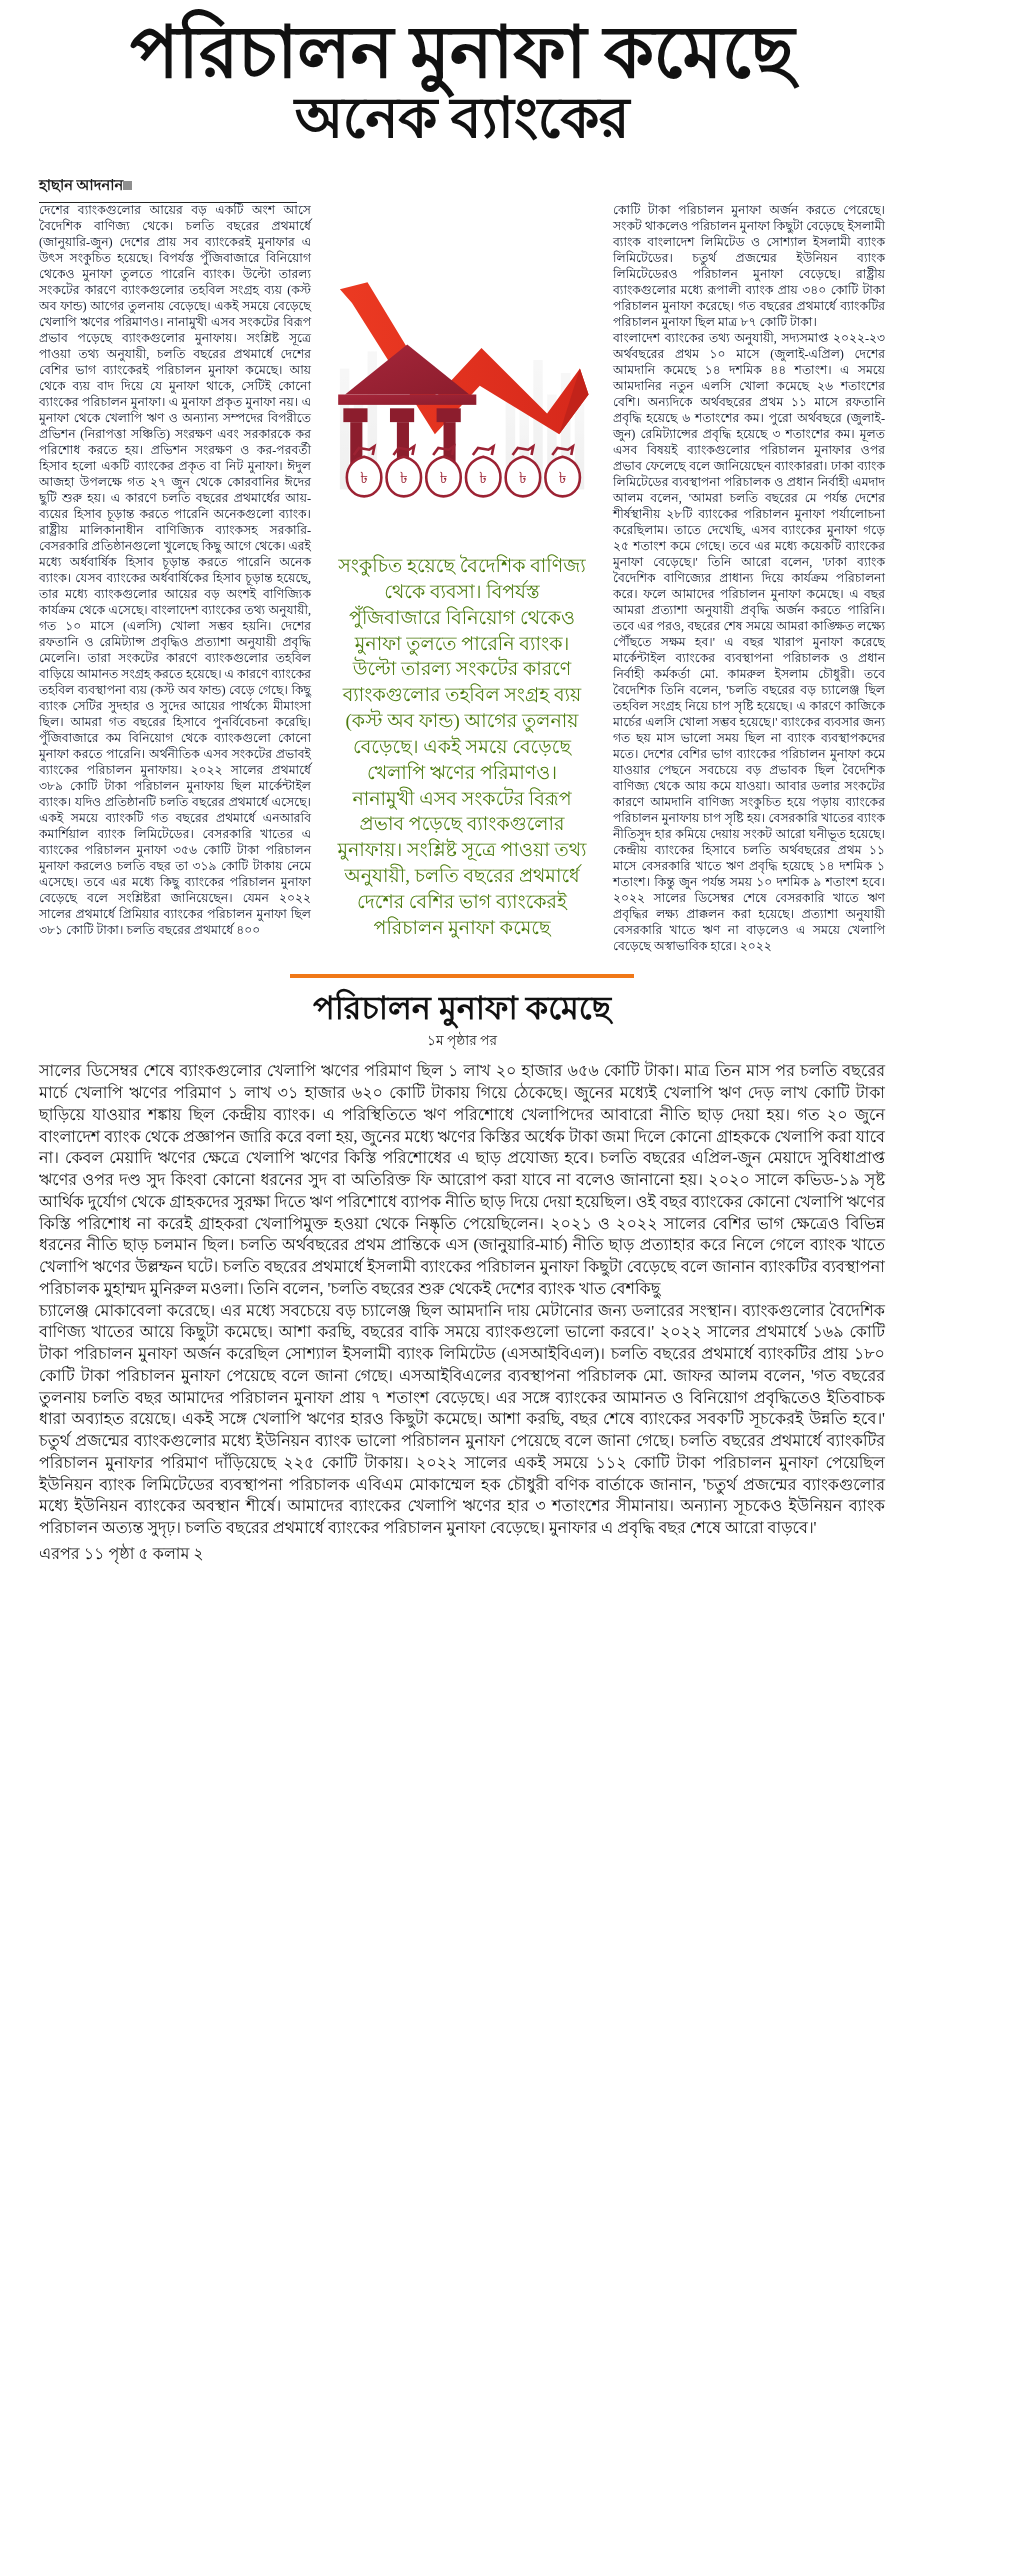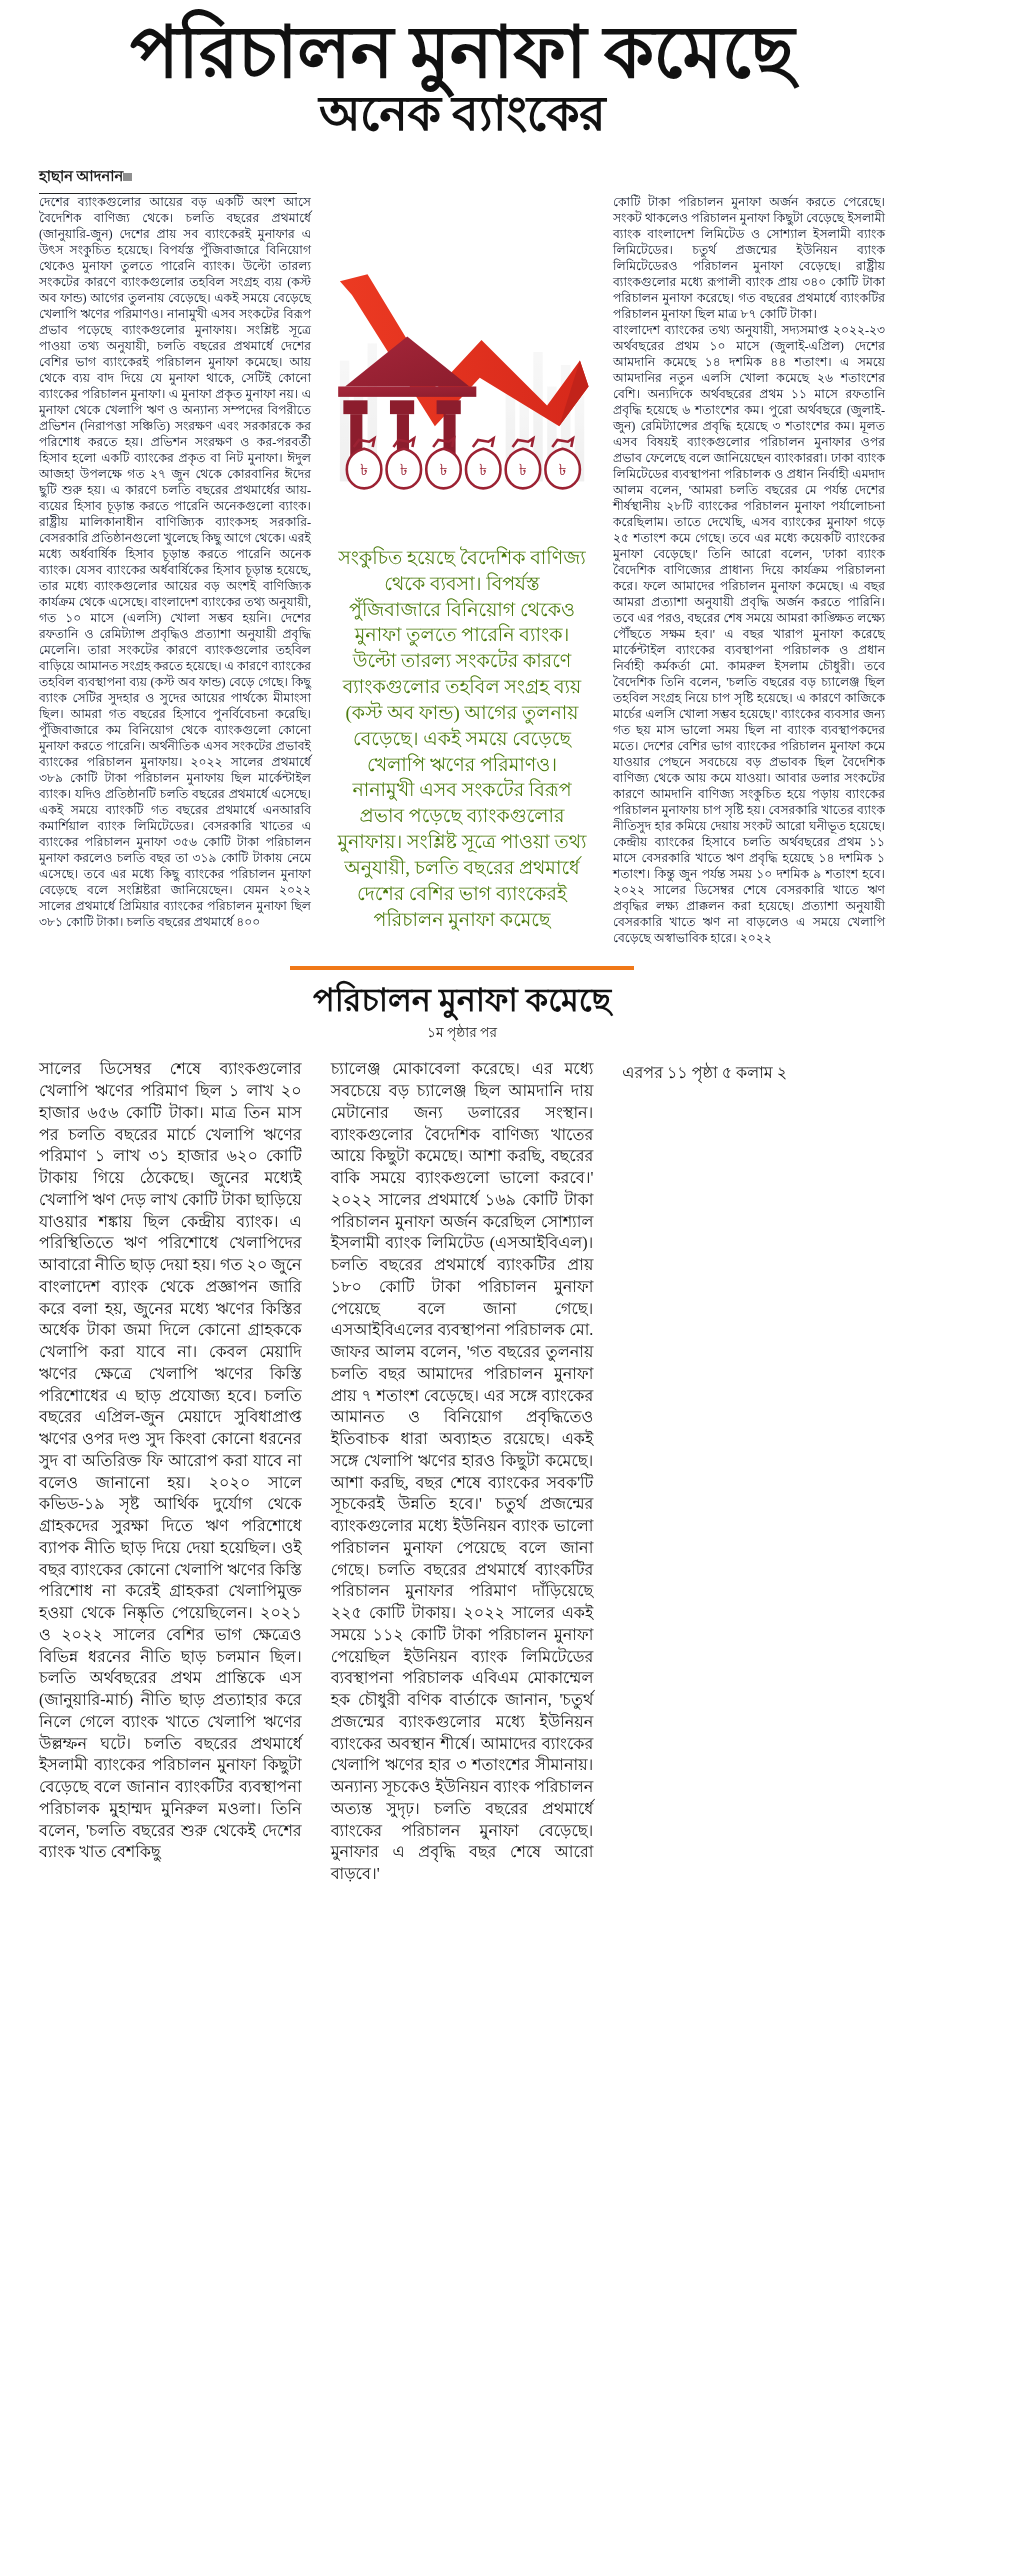--- a/index.html
+++ b/index.html
@@ -28,21 +28,21 @@
     letter-spacing:-0.5px;
   }
   .headline .l1{
     display:block;
     font-size:72px;
     line-height:0.98;
     white-space:nowrap;
   }
   .headline .l2{
     display:block;
-    font-size:48px;
+    font-size:56px;
     line-height:1.02;
     margin-top:2px;
     white-space:nowrap;
   }
 
   
   .byline-wrap{
     margin-top:25.4px;
     width:272px;
   }
@@ -132,23 +132,23 @@
   .jump-sub{
     text-align:center;
     font-size:13.7px;
     margin-top:2.9px;
     color:#222;
   }
 
   
   .bottom-grid{
     display:grid;
-    grid-template-columns:1fr 1fr 1fr;
+    grid-template-columns:1fr;
     column-gap:29px;
-    margin-top:13px;
+    margin-top:7px;
     align-items:start;
   }
   .bcol{
     font-size:16px;
     line-height:1.36;
     text-align:justify;
     text-justify:inter-word;
     color:#141414;
   }
   .bcol p{margin:0;}

